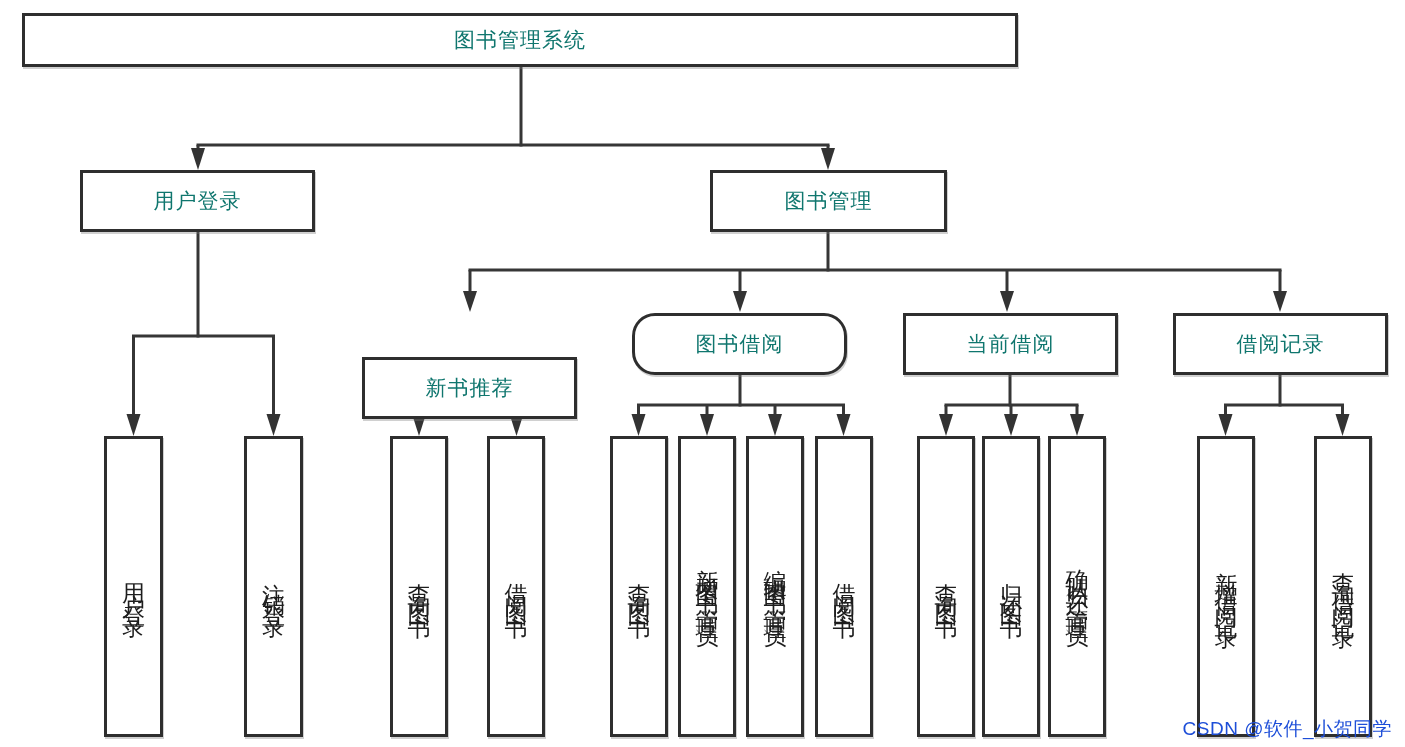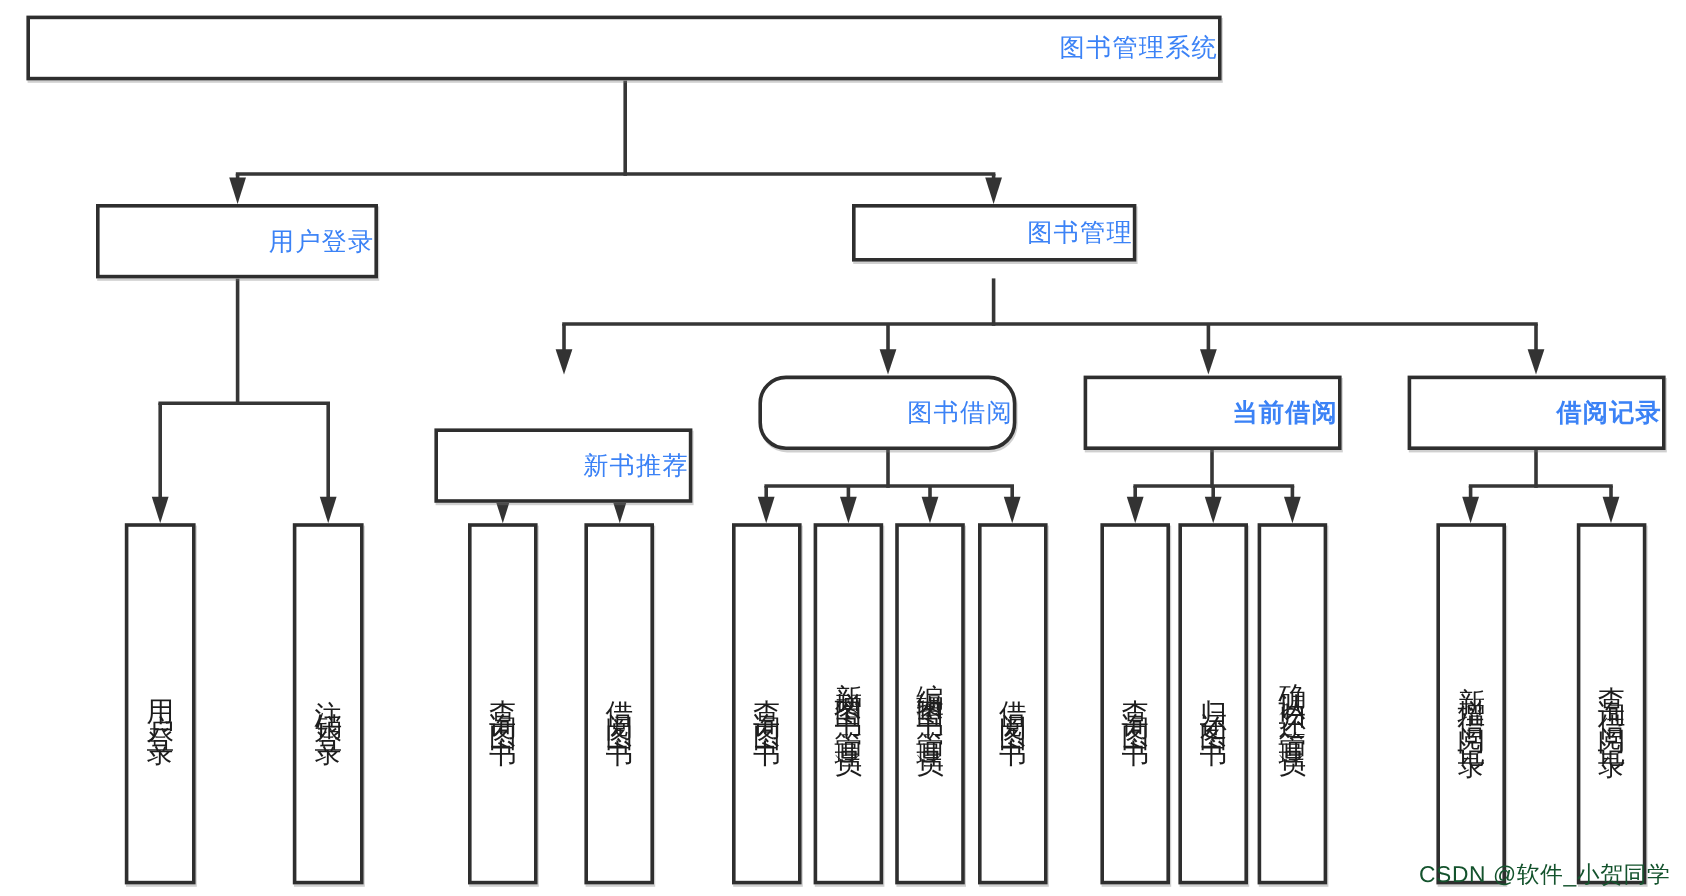--- a/index.html
+++ b/index.html
@@ -7,39 +7,39 @@
     width:1405px;height:747px;position:relative;overflow:hidden;
     background:#ffffff;
     font-family:"Liberation Sans","DejaVu Sans",sans-serif;
   }
   #connectors{position:absolute;left:0;top:0;z-index:0;}
   #connectors line{stroke:#363636;stroke-width:3;}
   #connectors polygon{fill:#333333;}
   .node{
     position:absolute;box-sizing:border-box;z-index:1;
     background:#ffffff;border:3px solid #2e2e2e;
-    display:flex;align-items:center;justify-content:flex-end;
-    color:#3b82f6;font-size:21px;letter-spacing:1px;
+    display:flex;align-items:center;justify-content:center;
+    color:#0f766e;font-size:21px;letter-spacing:1px;
     box-shadow:1px 2px 0 rgba(120,120,120,.35);
   }
   .leaf{
     position:absolute;box-sizing:border-box;z-index:1;
     background:#ffffff;border:3px solid #2e2e2e;
     display:flex;align-items:center;justify-content:center;
     color:#1d1d1d;
     box-shadow:1px 2px 0 rgba(120,120,120,.35);
   }
   .leaf .vtext{
     writing-mode:vertical-rl;text-orientation:mixed;
     font-size:23px;letter-spacing:11px;line-height:1;
     white-space:nowrap;
   }
   .watermark{
     position:absolute;right:13px;bottom:5px;z-index:2;
-    color:#14532d;font-size:19px;letter-spacing:.5px;
+    color:#1d4ed8;font-size:19px;letter-spacing:.5px;
   }
 </style>
 </head>
 <body>
 
 <svg id="connectors" width="1405" height="747">
 
   <line x1="521" y1="67" x2="521" y2="146.5"></line>
   <line x1="196.5" y1="145" x2="829.5" y2="145"></line>
   <line x1="198" y1="145" x2="198" y2="150"></line>
@@ -100,34 +100,34 @@
   <polygon points="1335.5,414 1349.5,414 1342.5,436"></polygon>
 </svg>
 
 <div class="node" style="left:22px;top:13px;width:996px;height:54px;">
   <span>图书管理系统</span>
 </div>
 
 <div class="node" style="left:80px;top:170px;width:235px;height:62px;">
   <span>用户登录</span>
 </div>
-<div class="node" style="left:710px;top:170px;width:237px;height:48px;">
+<div class="node" style="left:710px;top:170px;width:237px;height:62px;">
   <span>图书管理</span>
 </div>
 
 <div class="node" style="left:362px;top:313px;width:215px;height:62px;margin-top:44px;">
   <span>新书推荐</span>
 </div>
 <div class="node" style="left:632px;top:313px;width:215px;height:62px;border-radius:23px;">
   <span>图书借阅</span>
 </div>
-<div class="node" style="left:903px;top:313px;width:215px;height:62px;font-weight:bold;">
+<div class="node" style="left:903px;top:313px;width:215px;height:62px;">
   <span>当前借阅</span>
 </div>
-<div class="node" style="left:1173px;top:313px;width:215px;height:62px;font-weight:bold;">
+<div class="node" style="left:1173px;top:313px;width:215px;height:62px;">
   <span>借阅记录</span>
 </div>
 
 <div class="leaf" style="left:104px;top:436px;width:59px;height:301px;">
   <span class="vtext">用户登录</span>
 </div>
 <div class="leaf" style="left:244px;top:436px;width:59px;height:301px;">
   <span class="vtext">注销登录</span>
 </div>
 

